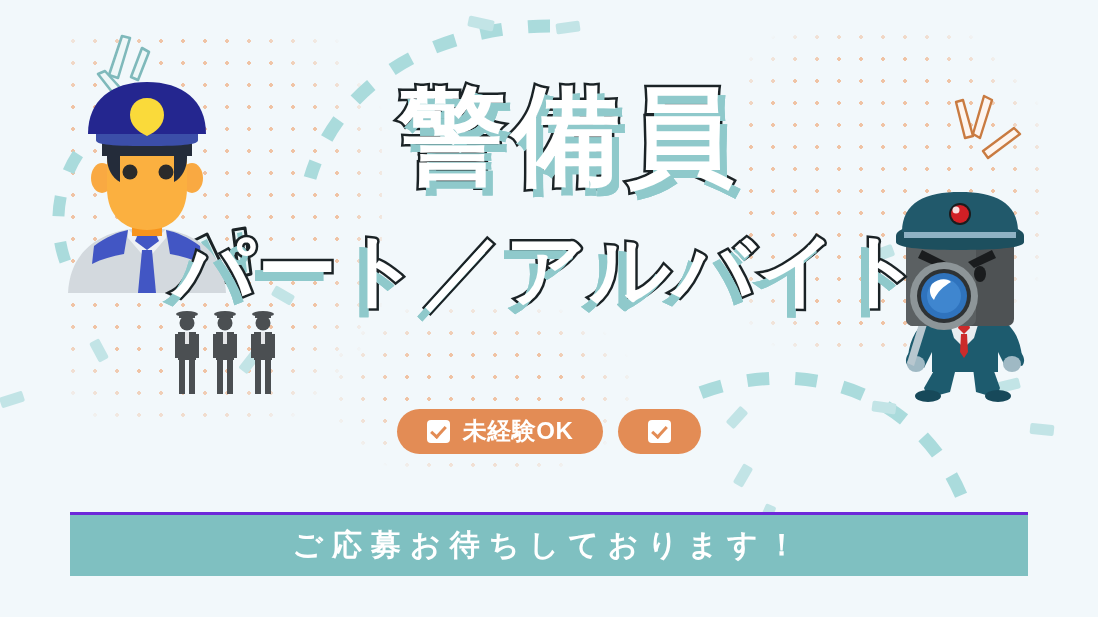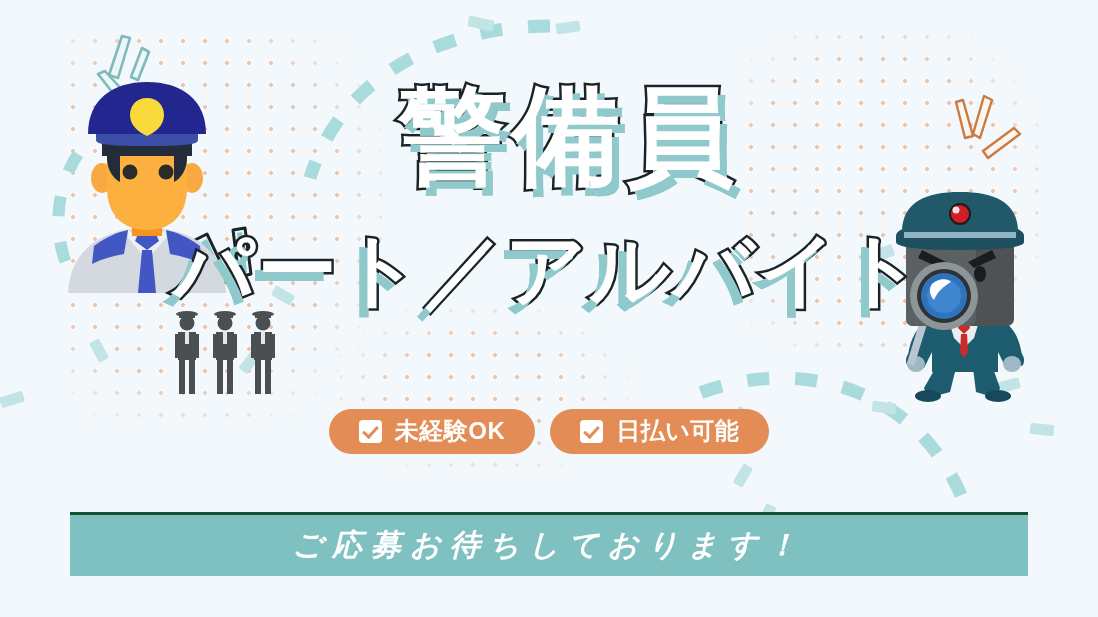--- a/index.html
+++ b/index.html
@@ -146,26 +146,25 @@
   }
 
   
   #cta-banner {
     position: absolute;
     left: 70px;
     top: 512px;
     width: 958px;
     height: 64px;
     background: #7fc0c1;
-    border-top: 3px solid #14532d;
+    border-top: 3px solid #6d28d9;
     box-sizing: border-box;
     display: flex;
     align-items: center;
     justify-content: center;
-    font-style: italic;
   }
   #cta-text {
     color: #ffffff;
     font-size: 30px;
     font-weight: bold;
     letter-spacing: 9px;
     white-space: nowrap;
   }
 </style>
 </head>
@@ -357,21 +356,20 @@
   <div id="title-main">警備員</div>
   <div id="title-sub">パート／アルバイト</div>
 
   <div id="pill-row">
     <div class="pill">
       <span class="pill-check"></span>
       <span class="pill-label">未経験OK</span>
     </div>
     <div class="pill">
       <span class="pill-check"></span>
-      <span class="pill-label">日払い可能</span>
     </div>
   </div>
 
   <div id="cta-banner">
     <span id="cta-text">ご応募お待ちしております！</span>
   </div>
 
 </div>
 
 </body></html>

